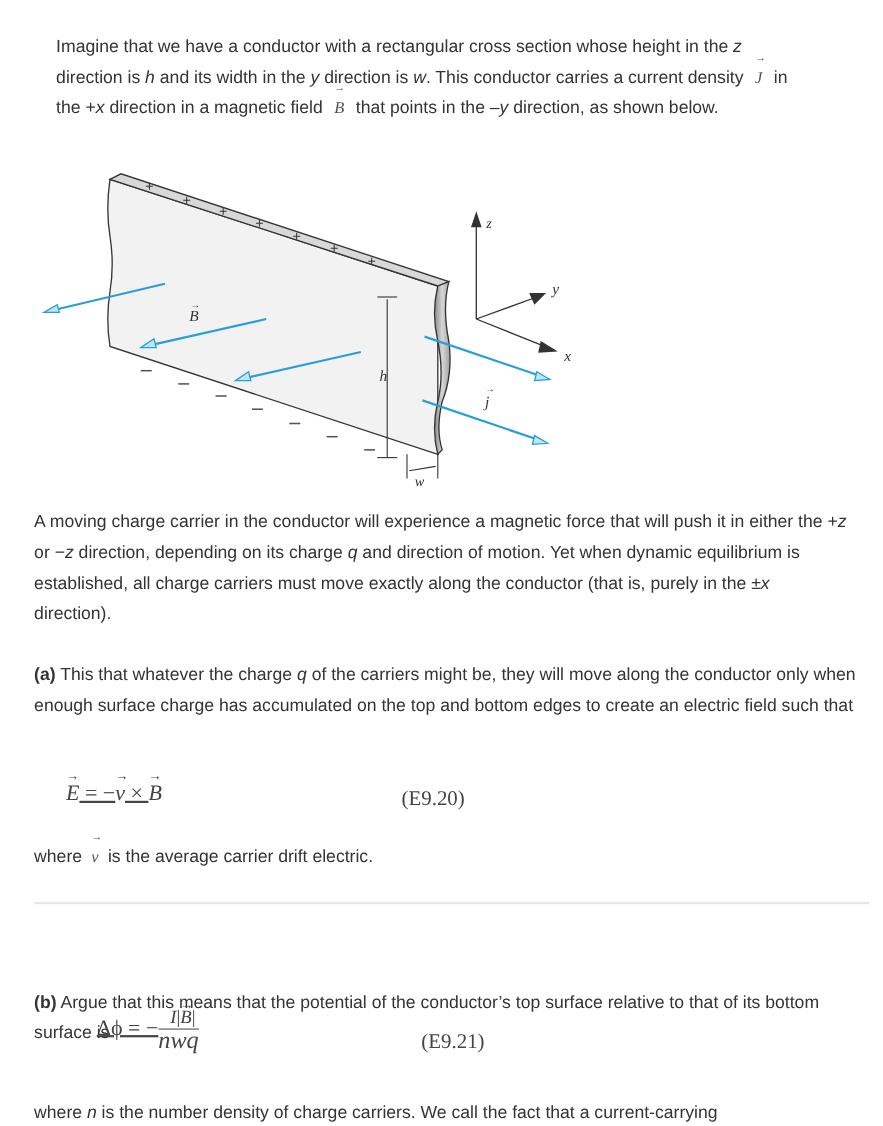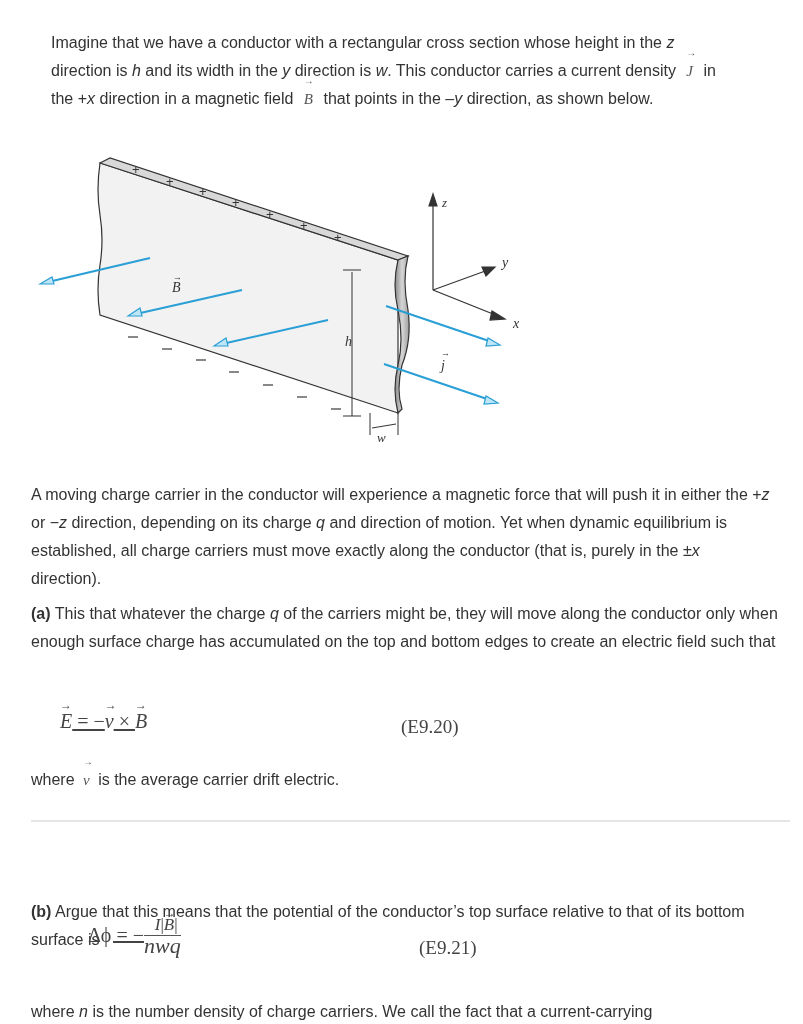--- a/index.html
+++ b/index.html
@@ -16,21 +16,21 @@
       display: inline-block; position: relative; margin: 0 6px; color: #555;
     }
     .inline-math .arr {
       position: absolute; left: 0; right: 0; top: -9px; text-align: center;
       font-size: 10px; font-style: normal; line-height: 10px;
     }
     .figure { position: absolute; left: 30px; top: 150px; width: 540px; height: 300px; }
     .eq {
       position: absolute; font-family: "Liberation Serif", serif; color: #444; font-size: 20px; text-decoration: underline;
     }
-    .eqnum { position: absolute; font-family: "Liberation Serif", serif; color: #444; font-size: 19px; margin-left: 36px; }
+    .eqnum { position: absolute; font-family: "Liberation Serif", serif; color: #444; font-size: 19px; }
     .sep { position: absolute; left: 31px; top: 820px; width: 759px; height: 2px; background: #e5e5e5; }
     .frac { display: inline-block; vertical-align: middle; text-align: right; font-style: italic; }
     .frac .num { display: block; border-bottom: 1px solid #555; padding: 0 3px; font-size: 17px; line-height: 20px; }
     .frac .den { display: block; font-size: 22px; line-height: 20px; }
     .vec { position: relative; display: inline-block; font-style: italic; }
     .vec::before { content: "\2192"; position: absolute; top: -12px; left: 0; right: 0; text-align: center; font-size: 12px; font-style: normal; }
   </style>
 </head>
 <body>
 
@@ -117,21 +117,21 @@
         <path d="M465,117 L452,117 L456,126 Z"></path>
       <line x1="403" y1="140" x2="468" y2="166"></line>
         <path d="M475,169 L462,161 L460,170 Z"></path>
     </g>
     <text x="412" y="57" font-family="Liberation Serif, serif" font-style="italic" font-size="13" fill="#333">z</text>
     <text x="472" y="117" font-family="Liberation Serif, serif" font-style="italic" font-size="14" fill="#333">y</text>
     <text x="483" y="178" font-family="Liberation Serif, serif" font-style="italic" font-size="14" fill="#333">x</text>
   </svg>
 </div>
 
-<p class="p" style="top:481px; width:740px;">
+<p class="p" style="top:461px; width:740px;">
   <span>A moving charge carrier in the conductor will experience a magnetic force that will push it in either the +</span><i>z</i><span> or −</span><i>z</i><span> direction, depending on its charge </span><i>q</i><span> and direction of motion. Yet when dynamic equilibrium is established, all charge carriers must move exactly along the conductor (that is, purely in the ±</span><i>x</i><span> direction).</span>
 </p>
 
 <p class="p" style="top:600px; width:765px;">
   <b>(a)</b><span> This that whatever the charge </span><i>q</i><span> of the carriers might be, they will move along the conductor only when enough surface charge has accumulated on the top and bottom edges to create an electric field such that</span>
 </p>
 
 <div class="eq" style="left:60px; top:710px;">
   <span class="vec">E</span><span> = −</span><span class="vec">v</span><span> × </span><span class="vec">B</span>
 </div>

